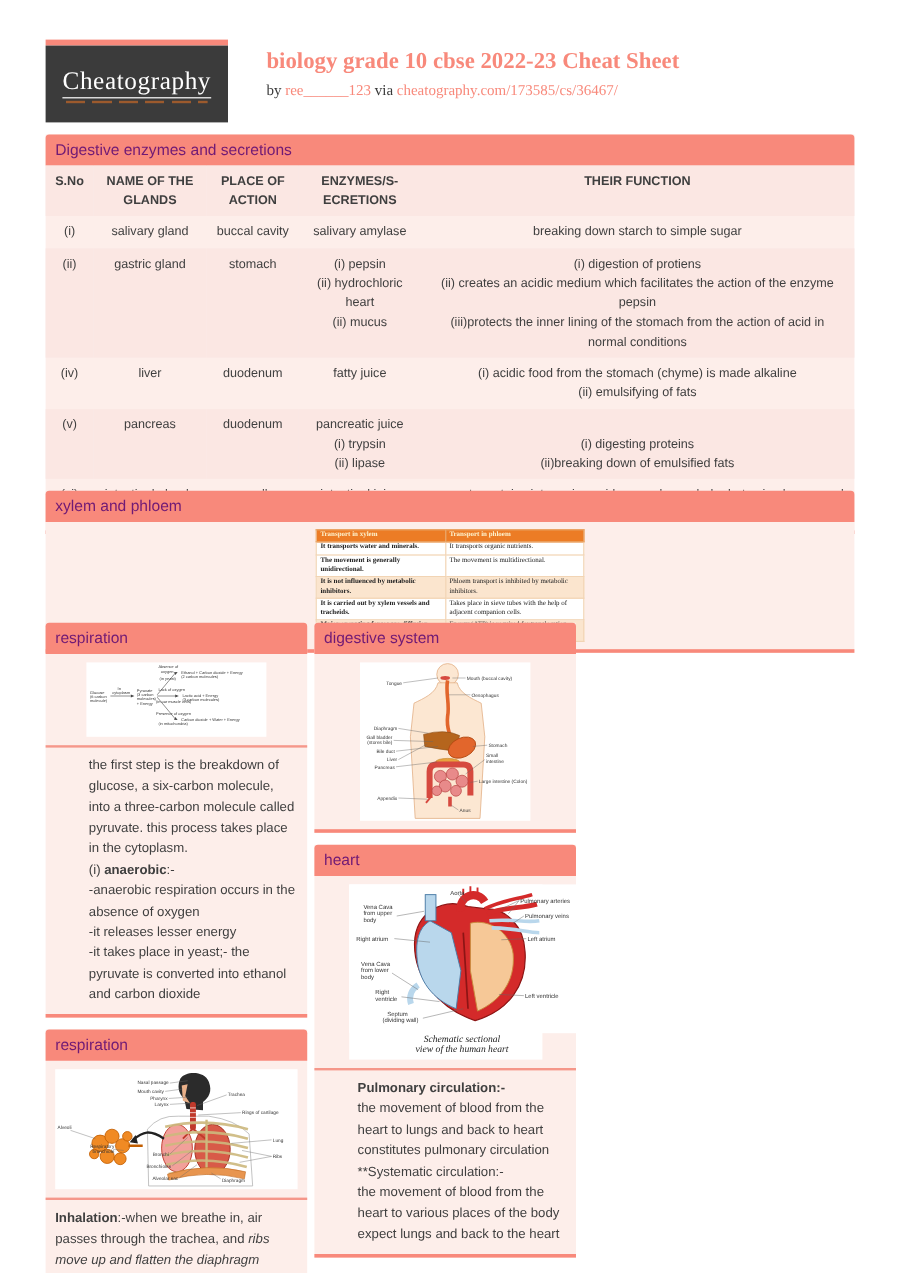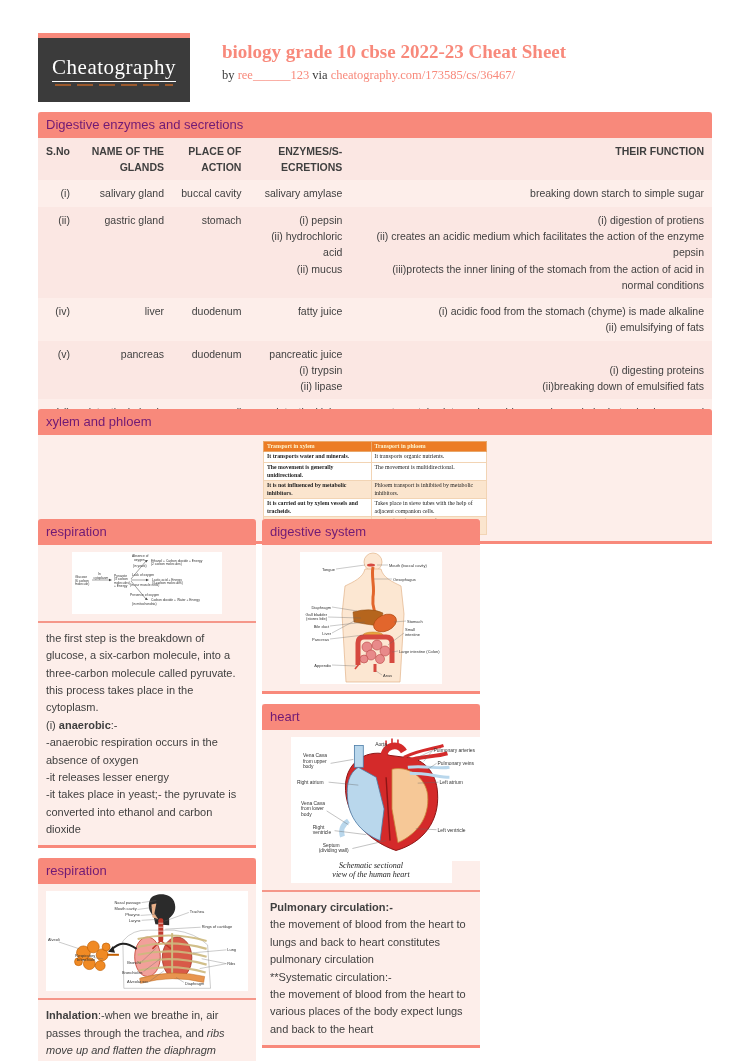--- a/index.html
+++ b/index.html
@@ -37,40 +37,40 @@
     background:var(--salmon);color:#701a75;font-size:13px;padding:6px 8px 5px;
     border-radius:3px 3px 0 0;line-height:1.15;
   }
   .cell{padding:7px 8px;font-size:11px;line-height:1.58;}
   .cell + .cell{border-top:2px solid var(--salmon-line);}
   .imgbox{background:#fff;margin:0 auto;display:block;}
   
   .table-card{position:absolute;left:38px;top:112px;width:674px;}
   table.enzymes{width:100%;border-collapse:collapse;font-size:10.5px;line-height:1.55;}
   table.enzymes th,table.enzymes td{
-    text-align:right;vertical-align:top;padding:5px 8px;font-weight:normal;white-space:pre-line;
+    text-align:center;vertical-align:top;padding:5px 8px;font-weight:normal;white-space:pre-line;
   }
   table.enzymes thead tr{background:var(--row-pink);}
   table.enzymes thead th{font-weight:bold;}
   table.enzymes tbody tr:nth-child(even){background:var(--row-pink);}
   table.enzymes .c0{width:5.5%;} table.enzymes .c1{width:14%;}
   table.enzymes .c2{width:11.5%;} table.enzymes .c3{width:15%;} table.enzymes .c4{width:54%;}
   
   .xylem-card{position:absolute;left:38px;top:409px;width:674px;}
   .mini-wrap{padding:6px 8px;}
   table.mini{width:224px;margin:0 auto;border-collapse:collapse;background:#fff;
     font-family:"Liberation Serif",serif;font-size:5.8px;line-height:1.3;color:#222;}
   table.mini th{background:#ec7c25;color:#fdf3cf;font-weight:bold;text-align:left;padding:1px 3px;border:0.5px solid #e9a76a;}
   table.mini td{padding:1px 3px;vertical-align:top;border:0.5px solid #f2d4b4;}
   table.mini td:first-child{font-weight:bold;}
   table.mini tr.shade td{background:#fbe5ce;}
   
   .col{position:absolute;top:519px;width:218px;display:flex;flex-direction:column;gap:10px;}
   .col.left{left:38px;} .col.right{left:262px;} .ital{font-style:italic;}
-  .tline{display:block;}
+  .tline{display:block;margin-left:28px;}
   
   svg text{font-family:"Liberation Sans",sans-serif;fill:#333;}
   .caption{font-family:"Liberation Serif",serif;font-style:italic;font-size:8px;
     text-align:center;color:#222;line-height:1.2;padding-bottom:3px;}
 </style>
 </head>
 <body>
 
 <div class="sheet">
 
@@ -110,21 +110,21 @@
           <td>salivary gland</td>
           <td>buccal cavity</td>
           <td>salivary amylase</td>
           <td>breaking down starch to simple sugar</td>
         </tr>
         <tr>
           <td>(ii)</td>
           <td>gastric gland</td>
           <td>stomach</td>
           <td>(i) pepsin
-(ii) hydrochloric acid
+(ii) hydrochloric heart
 (ii) mucus</td>
           <td>(i) digestion of protiens
 (ii) creates an acidic medium which facilitates the action of the enzyme pepsin
 (iii)protects the inner lining of the stomach from the action of acid in normal conditions</td>
         </tr>
         <tr>
           <td>(iv)</td>
           <td>liver</td>
           <td>duodenum</td>
           <td>fatty juice</td>

